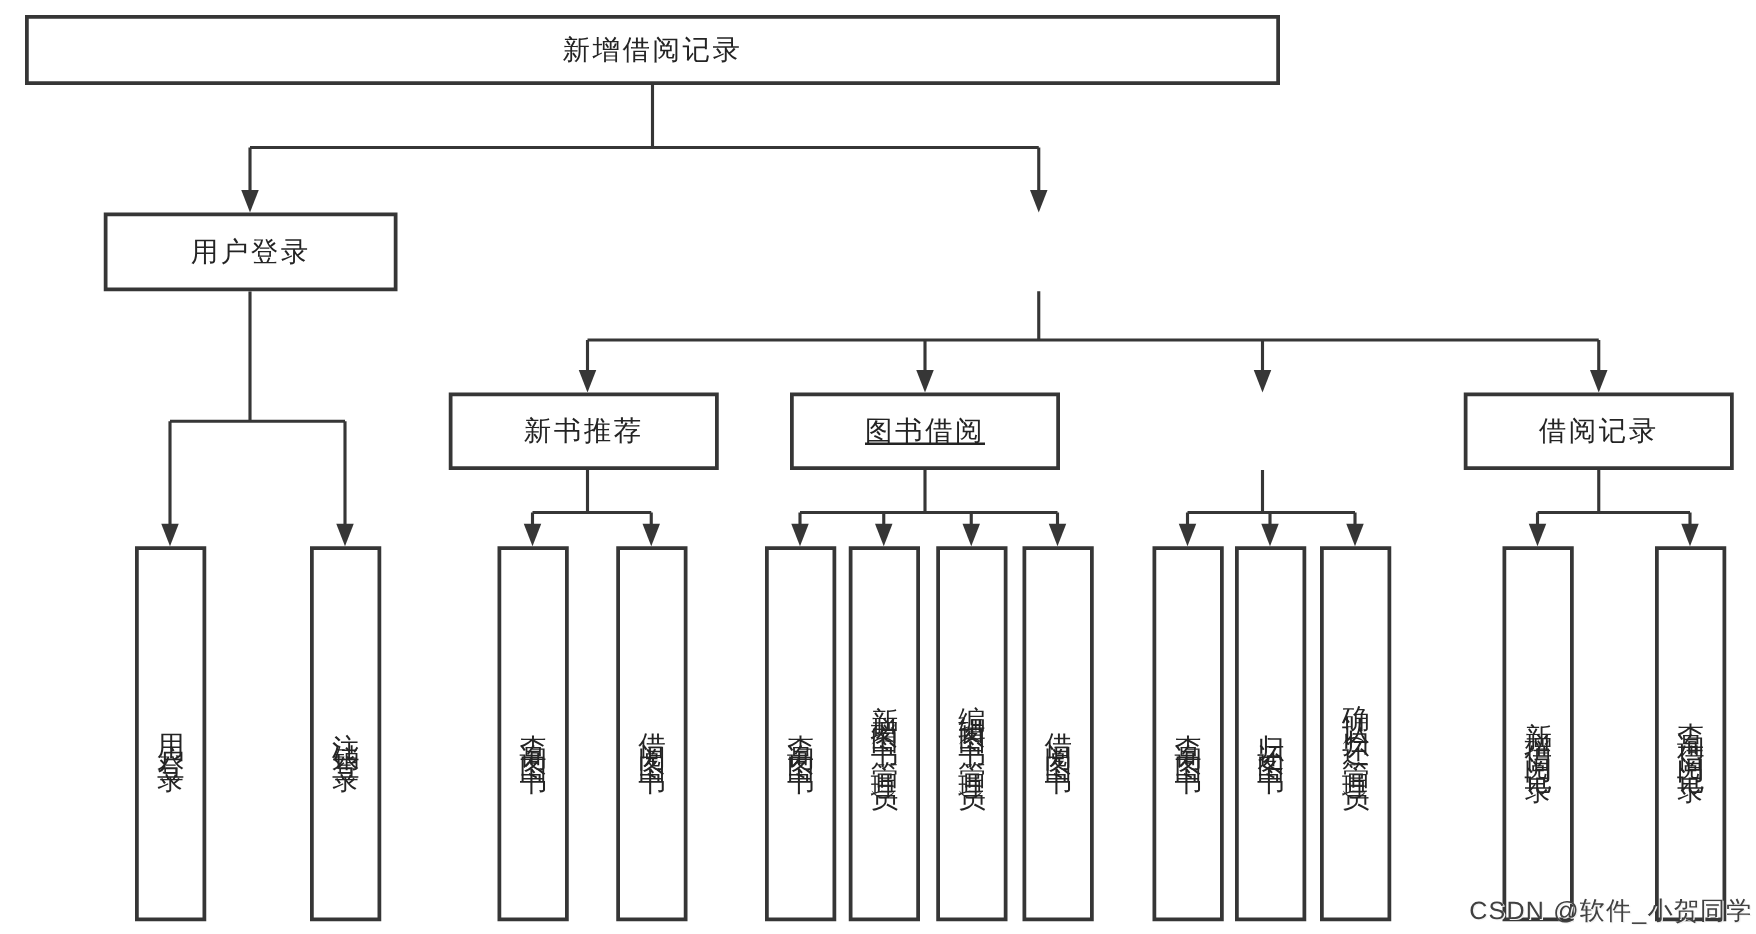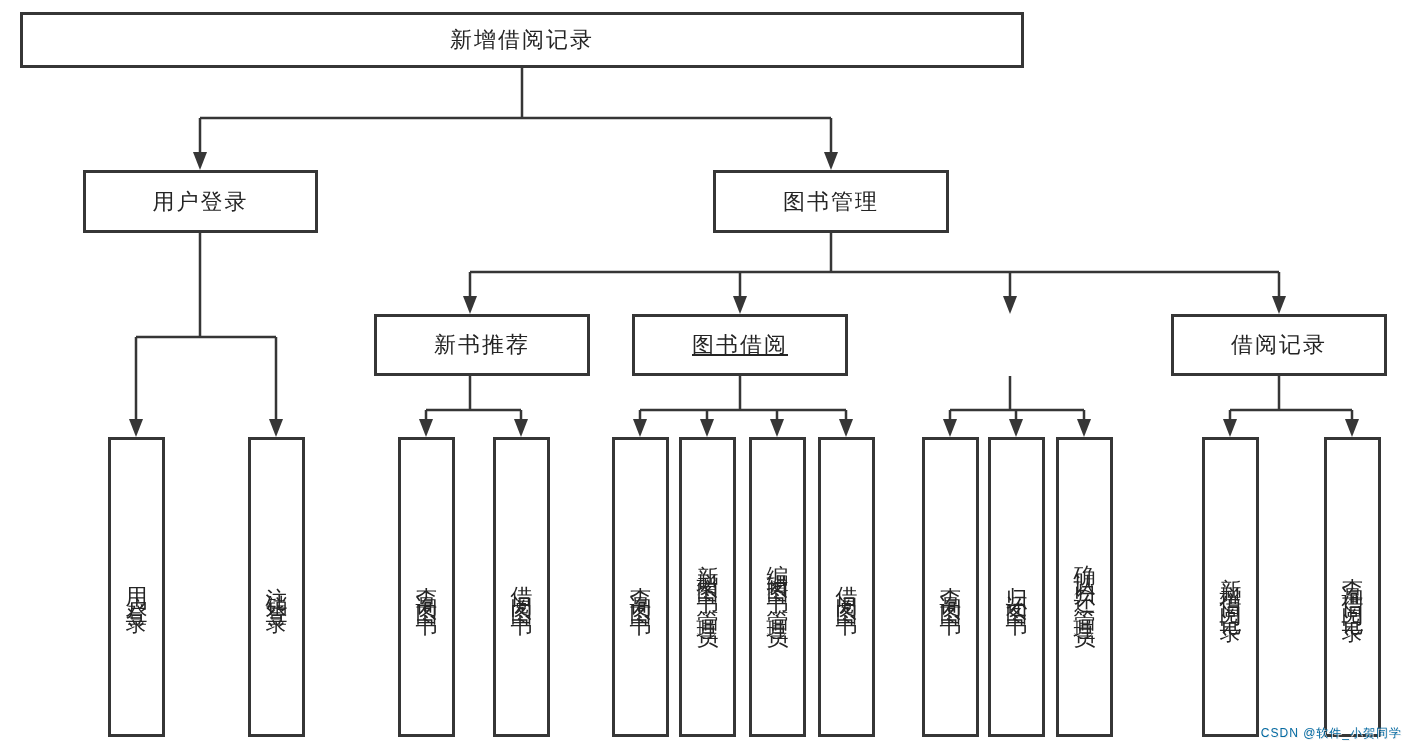--- a/index.html
+++ b/index.html
@@ -46,23 +46,23 @@
     text-orientation: mixed;
     font-size: 22px;
     line-height: 1.1;
     letter-spacing: 9px;
     color: #242424;
   }
   .watermark {
     position: absolute;
     right: 3px;
     bottom: 5px;
-    font-size: 12px;
+    font-size: 20px;
     letter-spacing: 1px;
-    color: #0369a1;
+    color: #404040;
     text-shadow: 1px 1px 0 #f0f0f0;
     white-space: nowrap;
   }
 </style>
 </head>
 <body>
 
 <div class="stage">
 
   <svg class="connectors" viewBox="0 0 1405 747" fill="none" stroke="#363636" stroke-width="2.5">
@@ -108,25 +108,22 @@
     </g>
   </svg>
 
   <div class="box hbox root-box">
     <span>新增借阅记录</span>
   </div>
 
   <div class="box hbox l2-box" style="left:83px;">
     <span>用户登录</span>
   </div>
-  <div class="box hbox l2-box" style="left:713px; width:236px;">
-    <span>图书管理</span>
-  </div>
 
-  <div class="box hbox l3-box" style="left:374px;">
+  <div class="box hbox l3-box" style="left:359px;">
     <span>新书推荐</span>
   </div>
   <div class="box hbox l3-box" style="left:632px;text-decoration:underline;">
     <span>图书借阅</span>
   </div>
   <div class="box hbox l3-box" style="left:1171px;">
     <span>借阅记录</span>
   </div>
 
   <div class="box leaf-box" style="left:108px;">

